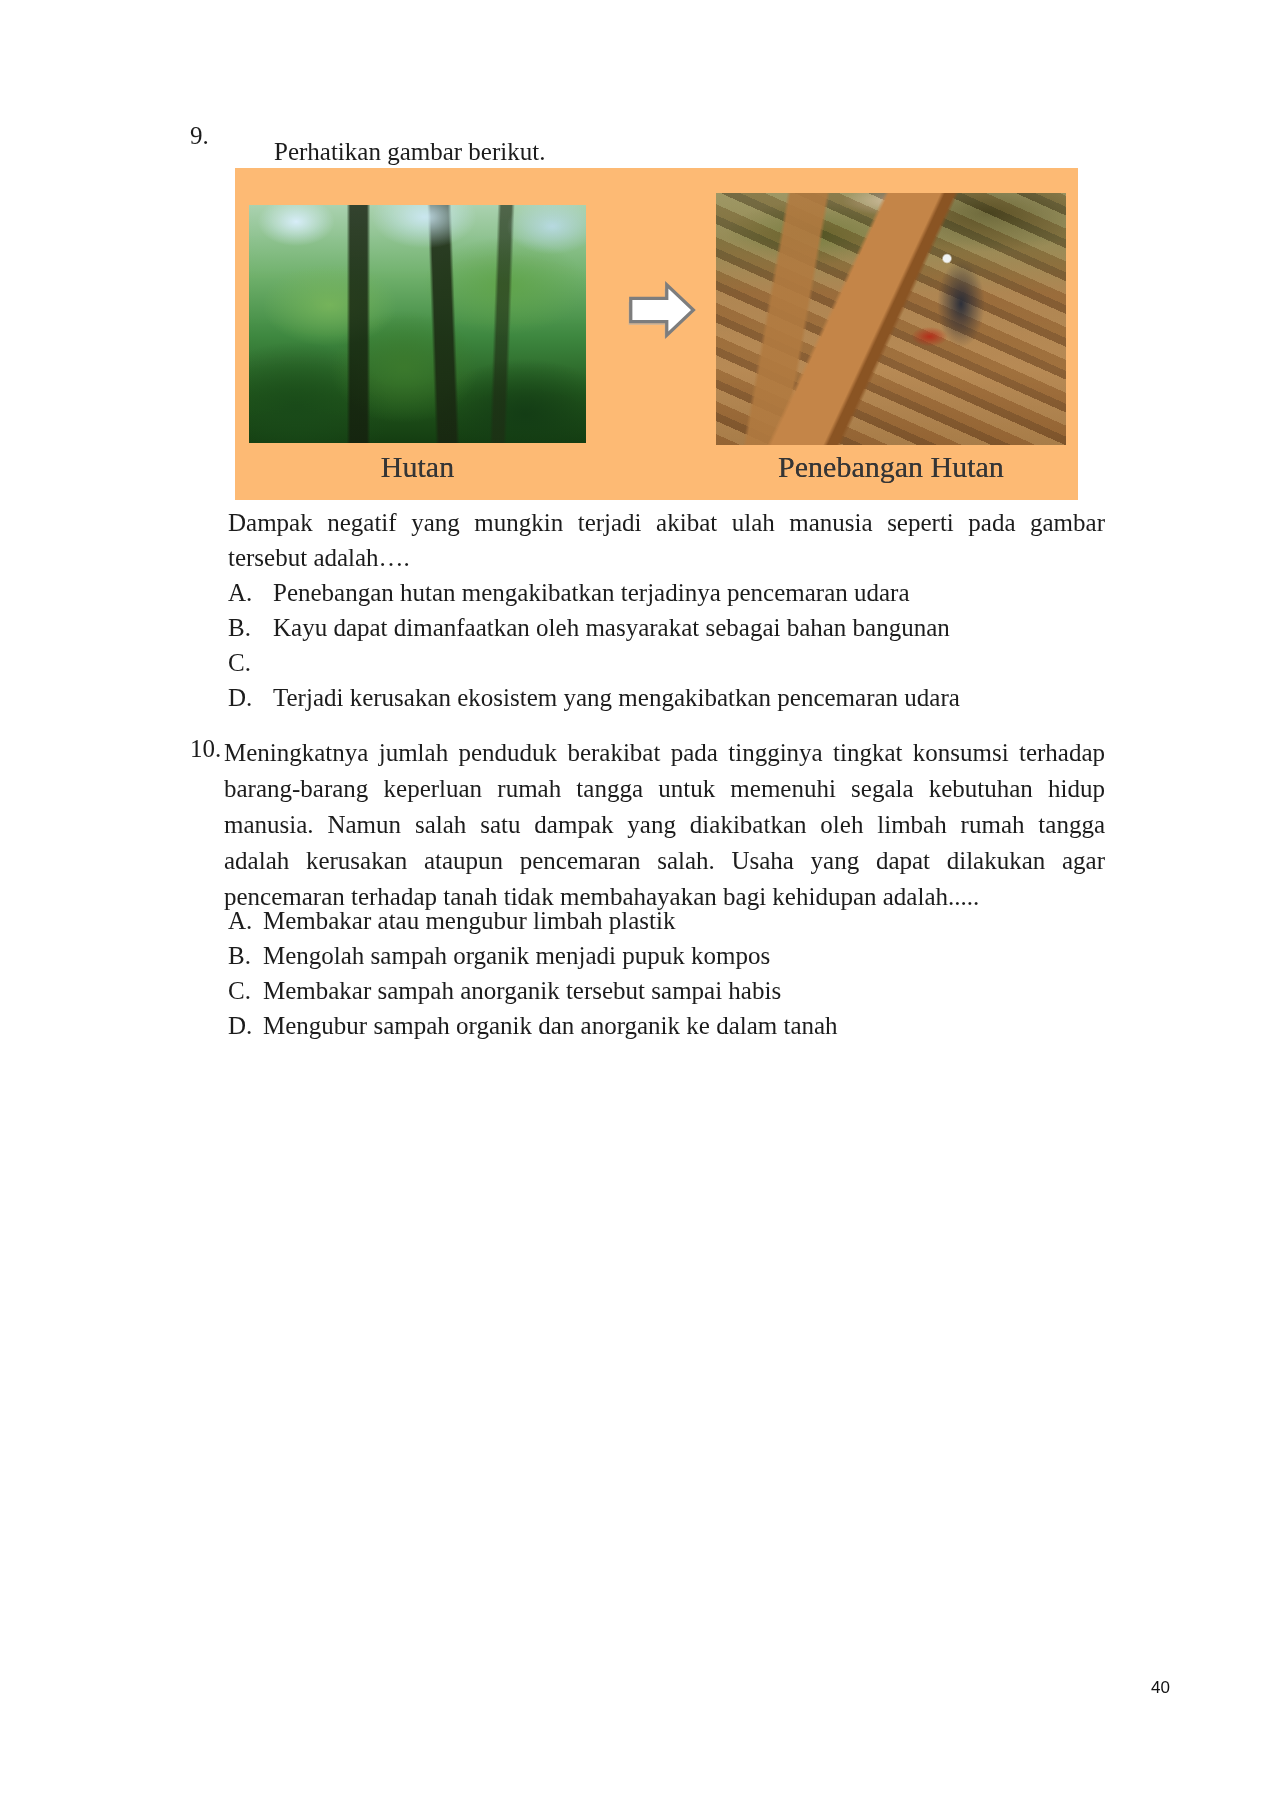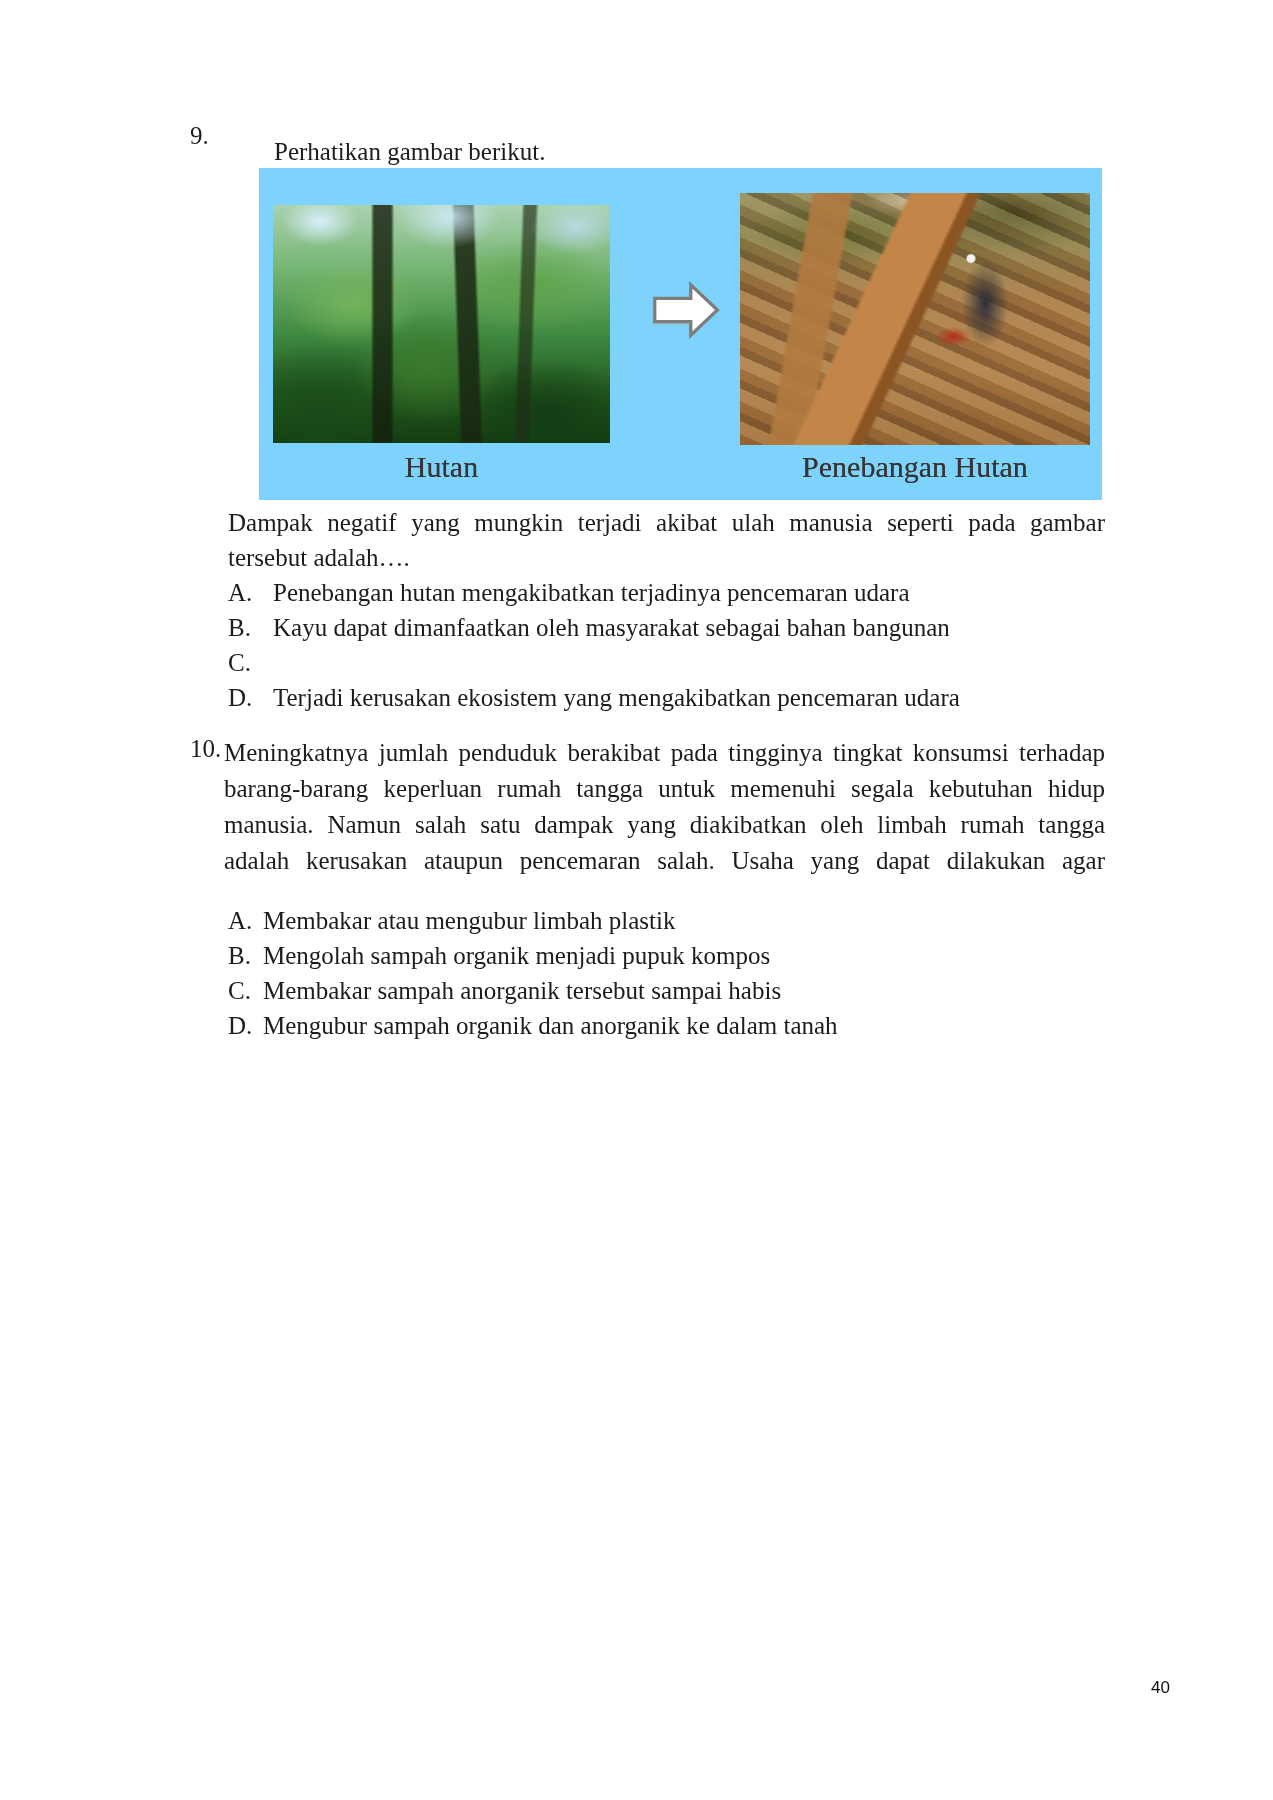--- a/index.html
+++ b/index.html
@@ -8,21 +8,21 @@
     font-family:"Liberation Serif","DejaVu Serif",serif;
     color:#1c1c1c;font-size:25px;
   }
   .abs{position:absolute;}
 
   
   #q9-number{left:190px;top:122px;}
   #q9-prompt{left:228px;top:138px;margin-left:46px;}
 
   
-  #figure{left:259px;top:168px;width:843px;height:332px;background:#7dd3fc;}
+  #figure{left:235px;top:168px;width:843px;height:332px;background:#fdba74;}
   .photo{position:absolute;filter:blur(0.6px) contrast(1.03);}
   #photo-forest{
     left:14px;top:37px;width:337px;height:238px;
     background:
       radial-gradient(ellipse 55px 35px at 14% 7%, rgba(216,236,250,.95), transparent 70%),
       radial-gradient(ellipse 75px 45px at 52% 5%, rgba(204,230,244,.9), transparent 70%),
       radial-gradient(ellipse 65px 40px at 90% 9%, rgba(188,218,238,.8), transparent 70%),
       linear-gradient(90deg, transparent 29%, rgba(24,34,17,.8) 30% 35%, transparent 36%),
       linear-gradient(88deg, transparent 54%, rgba(28,40,20,.85) 55% 60%, transparent 61%),
       linear-gradient(92deg, transparent 72%, rgba(34,46,24,.65) 73% 76%, transparent 77%),
@@ -114,20 +114,21 @@
       <span>Terjadi kerusakan ekosistem yang mengakibatkan pencemaran udara</span>
     </div>
   </div>
 
   <span class="abs" id="q10-number">10.</span>
   <div class="abs" id="q10-para">
     <div class="stretch">Meningkatnya jumlah penduduk berakibat pada tingginya tingkat konsumsi terhadap</div>
     <div class="stretch">barang-barang keperluan rumah tangga untuk memenuhi segala kebutuhan hidup</div>
     <div class="stretch">manusia. Namun salah satu dampak yang diakibatkan oleh limbah rumah tangga</div>
     <div class="stretch">adalah kerusakan ataupun pencemaran salah. Usaha yang dapat dilakukan agar</div>
+    <div>pencemaran terhadap tanah tidak membahayakan bagi kehidupan adalah.....</div>
   </div>
 
   <div class="abs" id="q10-options">
     <div class="opt-row">
       <span class="opt-letter">A.</span>
       <span>Membakar atau mengubur limbah plastik</span>
     </div>
     <div class="opt-row">
       <span class="opt-letter">B.</span>
       <span>Mengolah sampah organik menjadi pupuk kompos</span>

